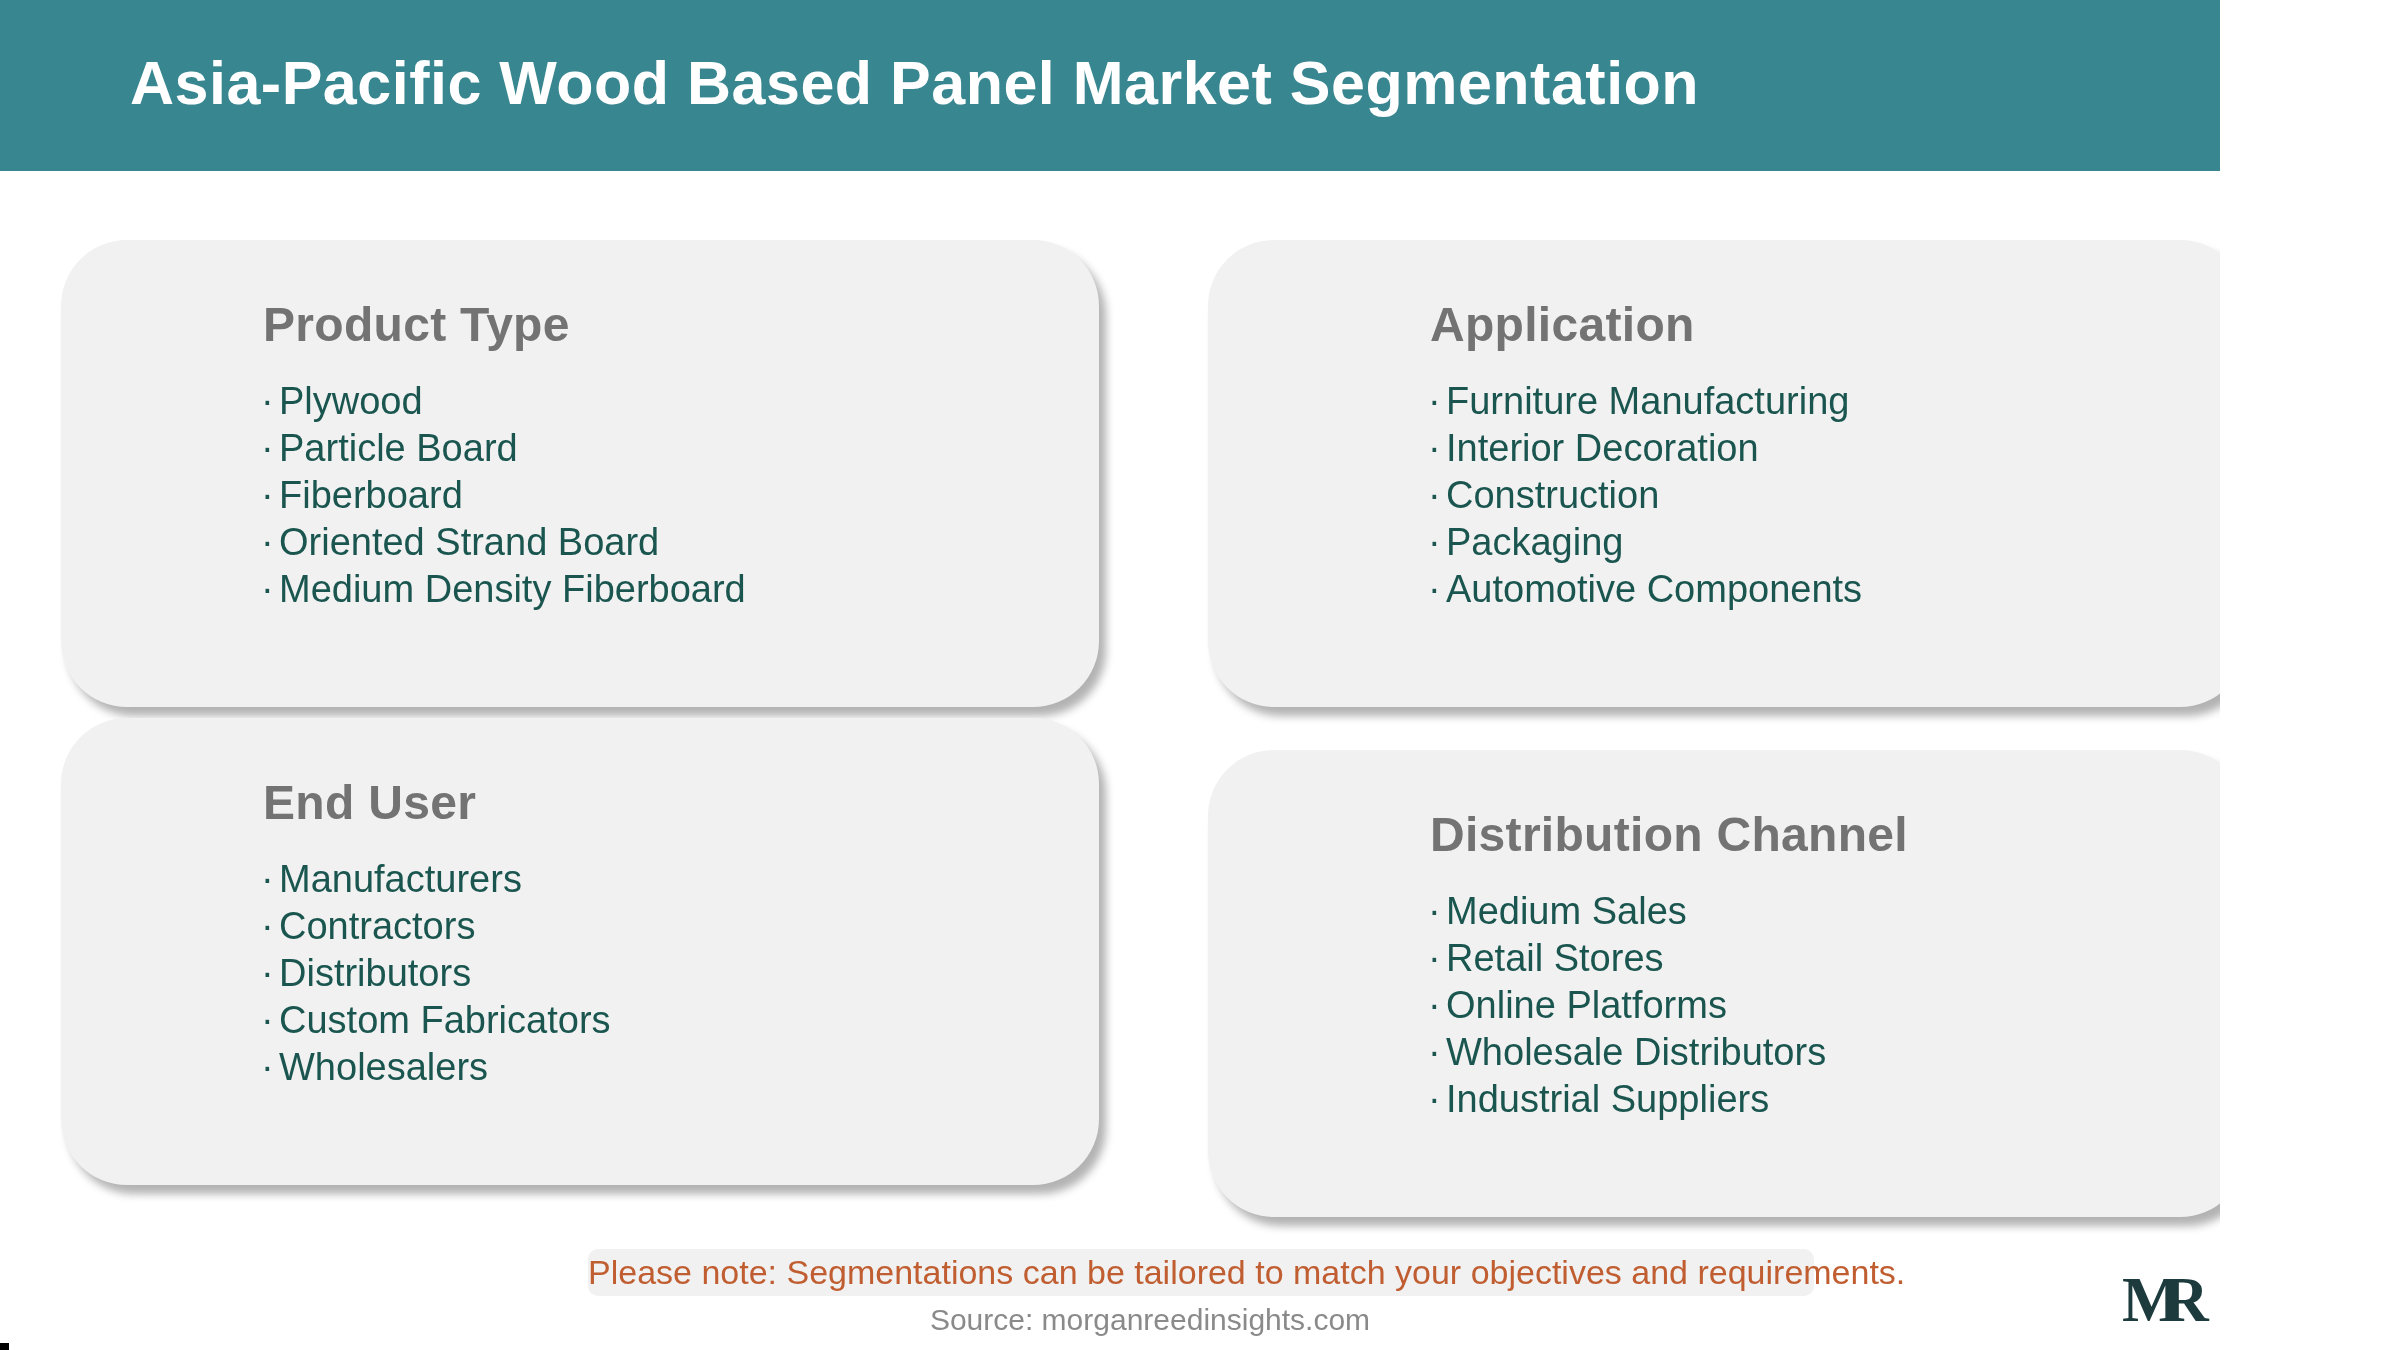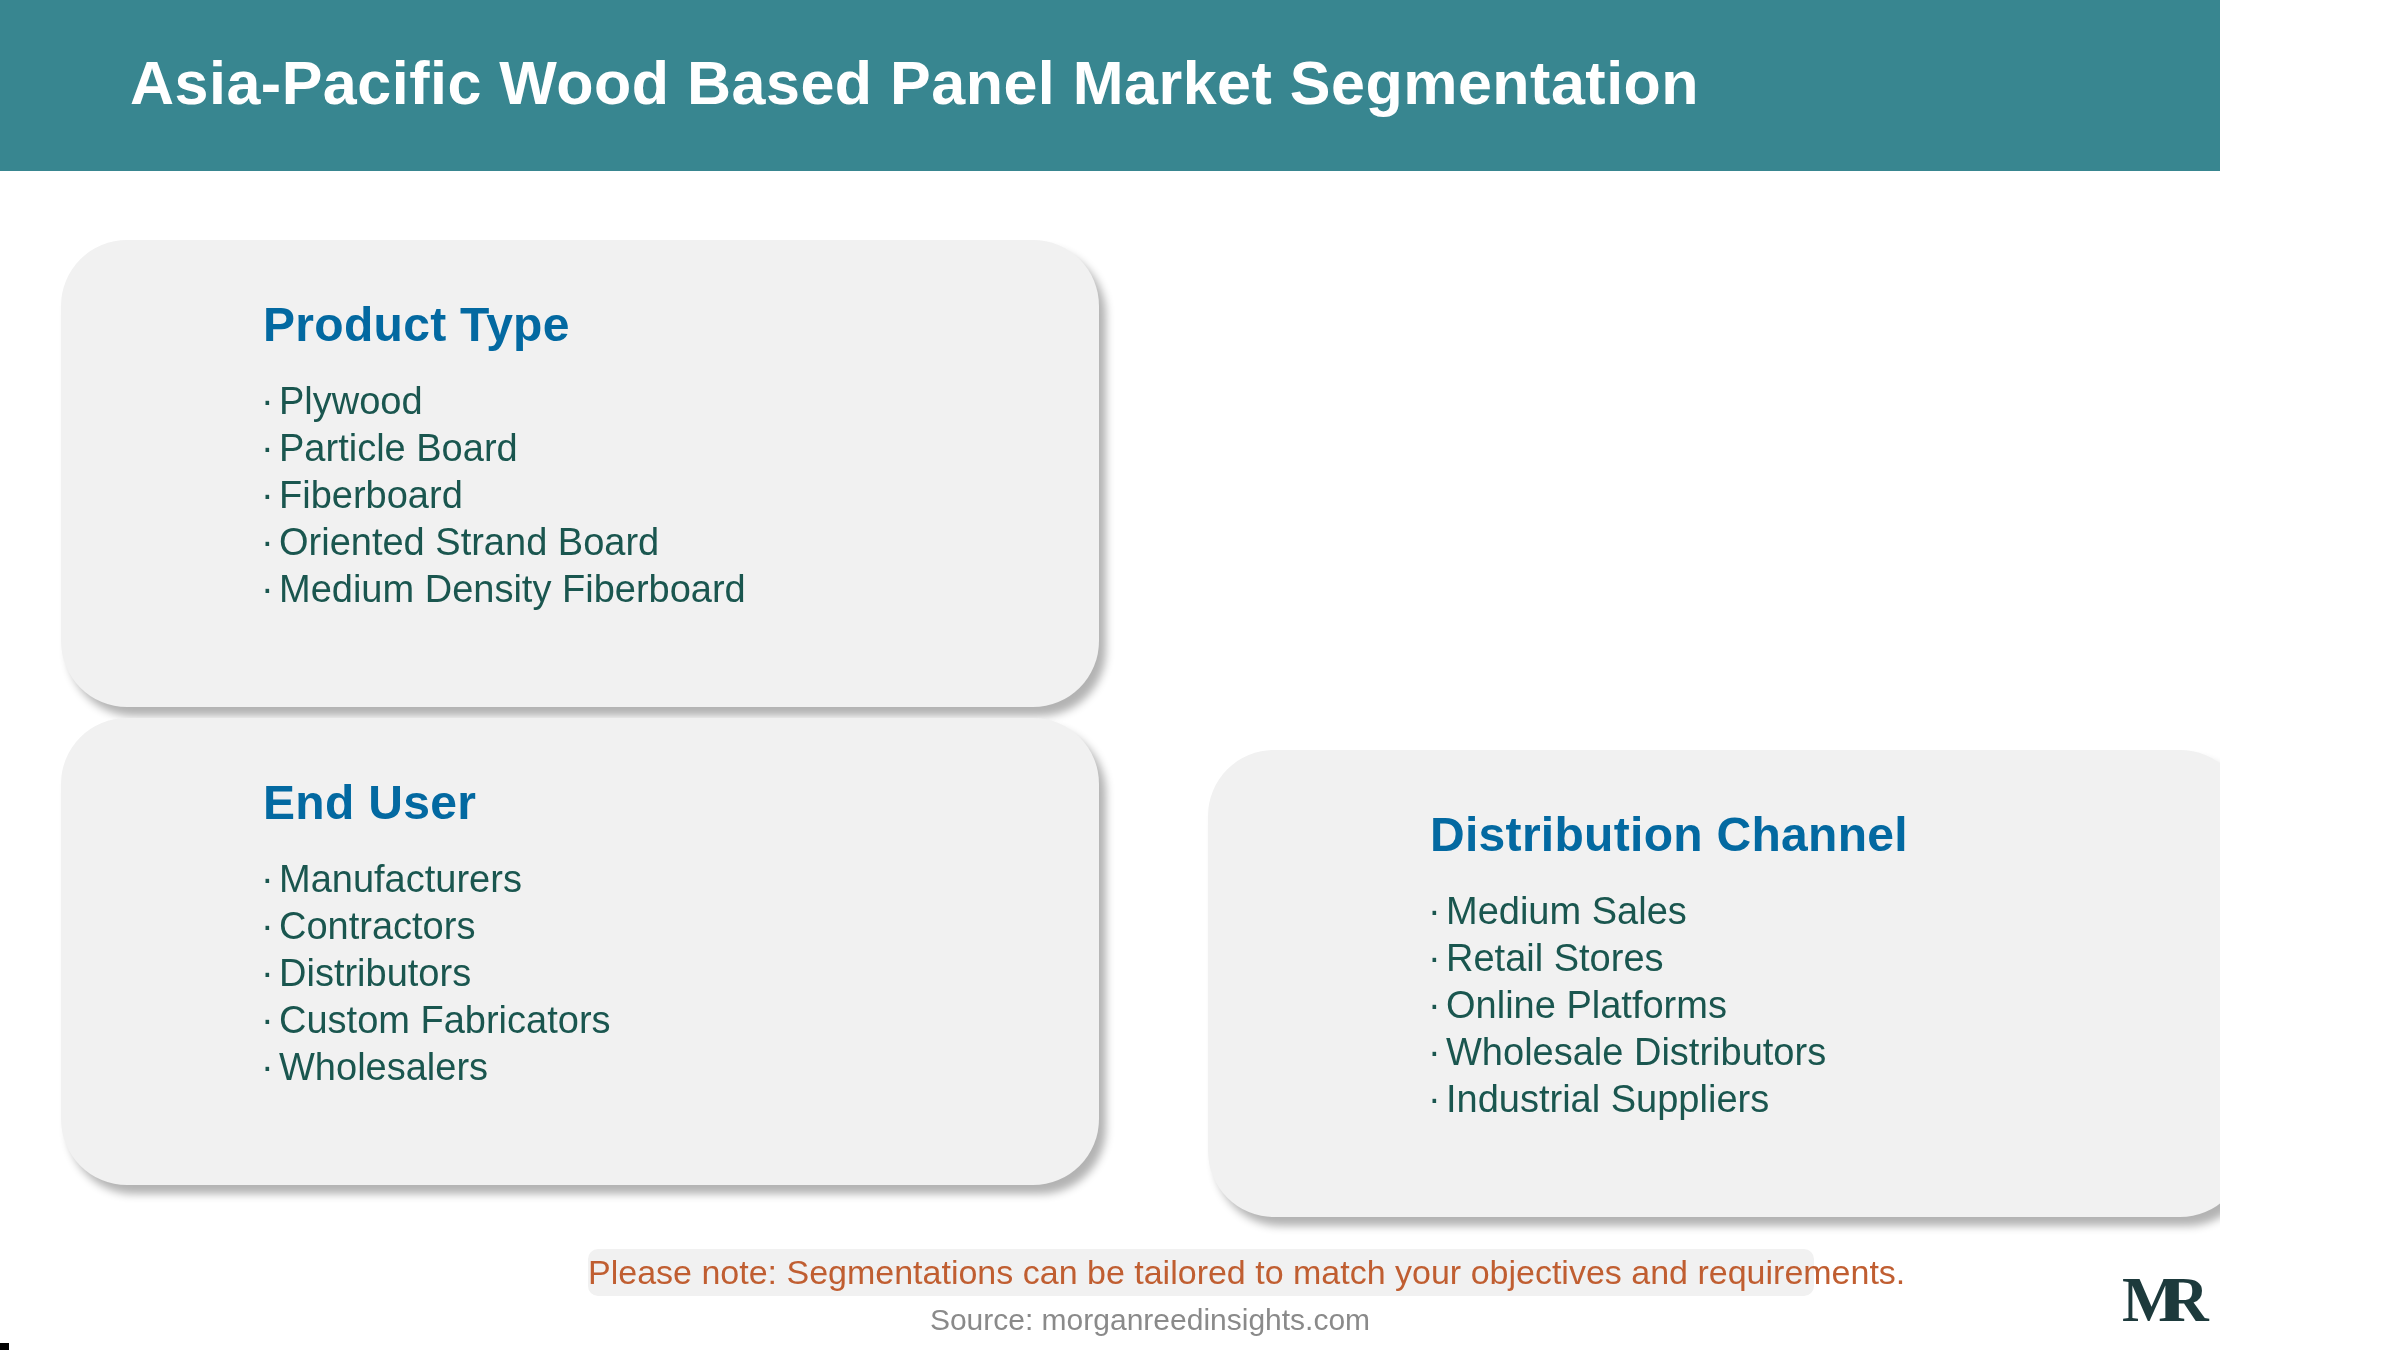--- a/index.html
+++ b/index.html
@@ -46,21 +46,21 @@
   .card.c1 { left: 61px;   top: 240px; }
   .card.c2 { left: 1208px; top: 240px; padding-left: 222px; }
   .card.c3 { left: 61px;   top: 718px; }
   .card.c4 { left: 1208px; top: 750px; padding-left: 222px; }
 
   .card h2 {
     margin: 0 0 24px 0;
     font-size: 48px;
     line-height: 58px;
     font-weight: bold;
-    color: #0369a1;
+    color: #737373;
     letter-spacing: 0.3px;
     white-space: nowrap;
   }
   .card ul {
     list-style: none;
     margin: 0;
     padding: 0;
   }
   .card li {
     font-size: 38px;
@@ -155,20 +155,30 @@
     <h2>Product Type</h2>
     <ul>
       <li>Plywood</li>
       <li>Particle Board</li>
       <li>Fiberboard</li>
       <li>Oriented Strand Board</li>
       <li>Medium Density Fiberboard</li>
     </ul>
   </div>
 
+  <div class="card c2">
+    <h2>Application</h2>
+    <ul>
+      <li>Furniture Manufacturing</li>
+      <li>Interior Decoration</li>
+      <li>Construction</li>
+      <li>Packaging</li>
+      <li>Automotive Components</li>
+    </ul>
+  </div>
 
   <div class="card c3">
     <h2>End User</h2>
     <ul>
       <li>Manufacturers</li>
       <li>Contractors</li>
       <li>Distributors</li>
       <li>Custom Fabricators</li>
       <li>Wholesalers</li>
     </ul>

